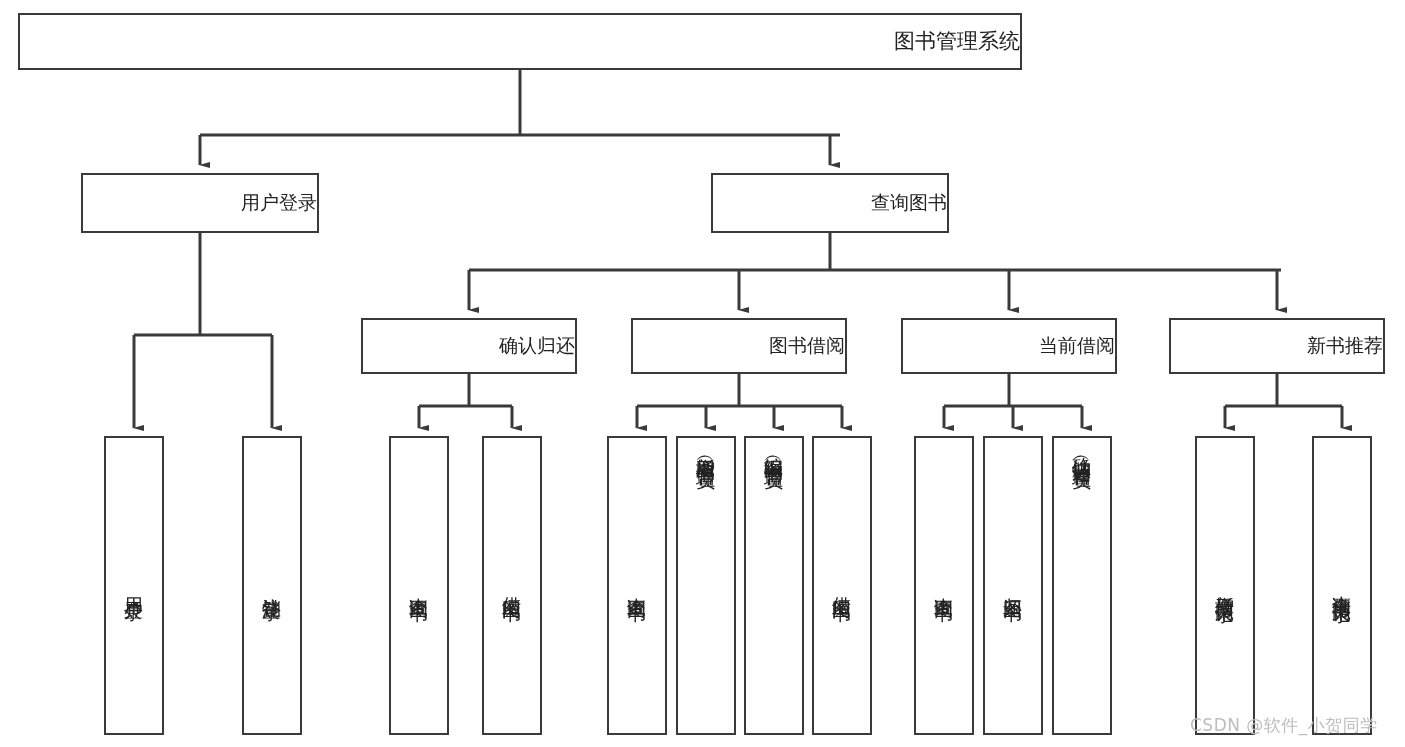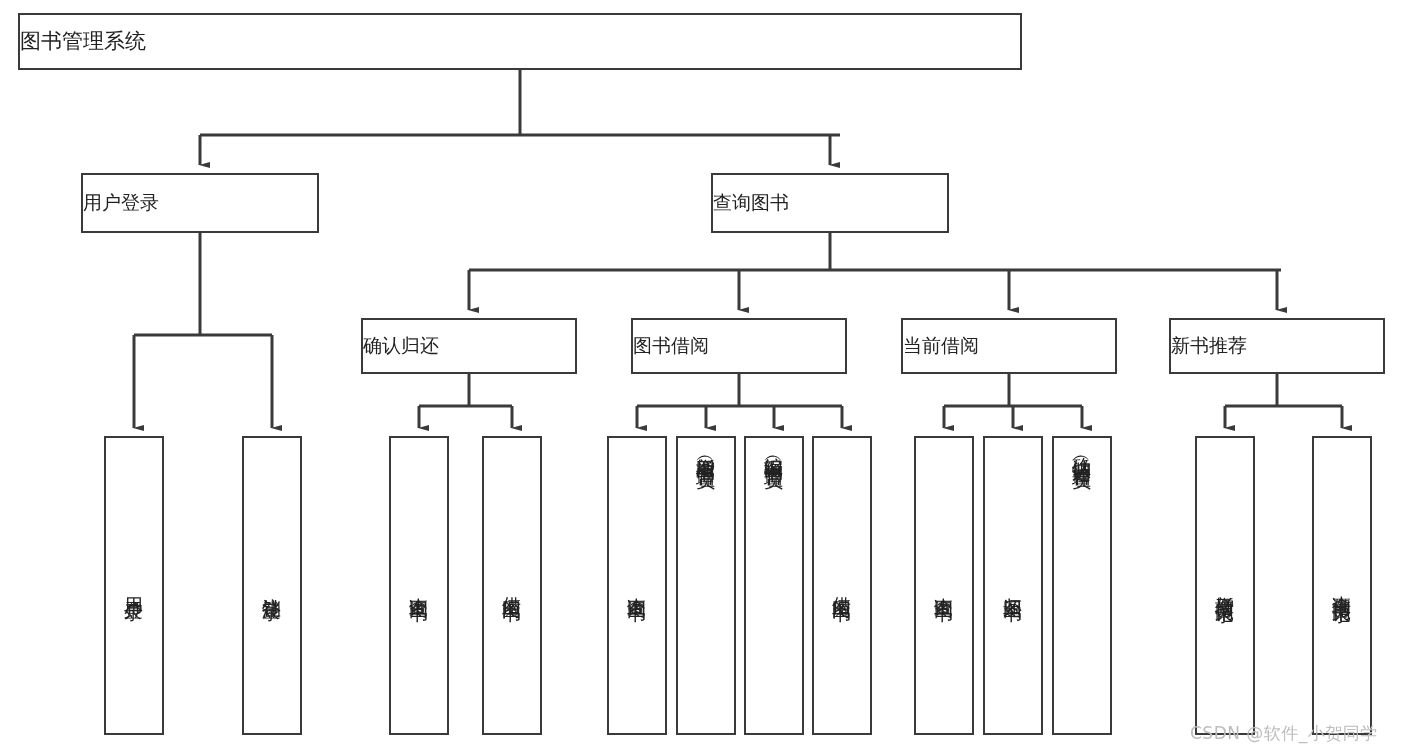--- a/index.html
+++ b/index.html
@@ -12,21 +12,21 @@
   #diagram{position:relative;width:1405px;height:747px;}
   #edges{position:absolute;left:0;top:0;width:1405px;height:747px;}
 
   .node{
     position:absolute;
     box-sizing:border-box;
     background:#ffffff;
     border:2px solid #3a3a3a;
     display:flex;
     align-items:center;
-    justify-content:flex-start;
+    justify-content:flex-end;
     color:#222222;
     z-index:2;
   }
   .node .label{
     display:block;
     text-align:center;
     line-height:1.15;
     white-space:pre;
   }
   .node.root{font-size:21px;}
@@ -52,21 +52,20 @@
 
   #watermark{
     position:absolute;
     left:1190px; top:714px;
     font-size:17px;
     color:#bdbdbd;
     letter-spacing:0.5px;
     z-index:5;
     white-space:nowrap;
     pointer-events:none;
-    margin-top:8px;
   }
 </style>
 </head>
 <body>
 
 <div id="diagram">
 
   <svg id="edges" viewBox="0 0 1405 747">
     <defs>
       <marker id="arrow" markerWidth="10" markerHeight="12" refX="3" refY="10" orient="auto" markerUnits="userSpaceOnUse">

